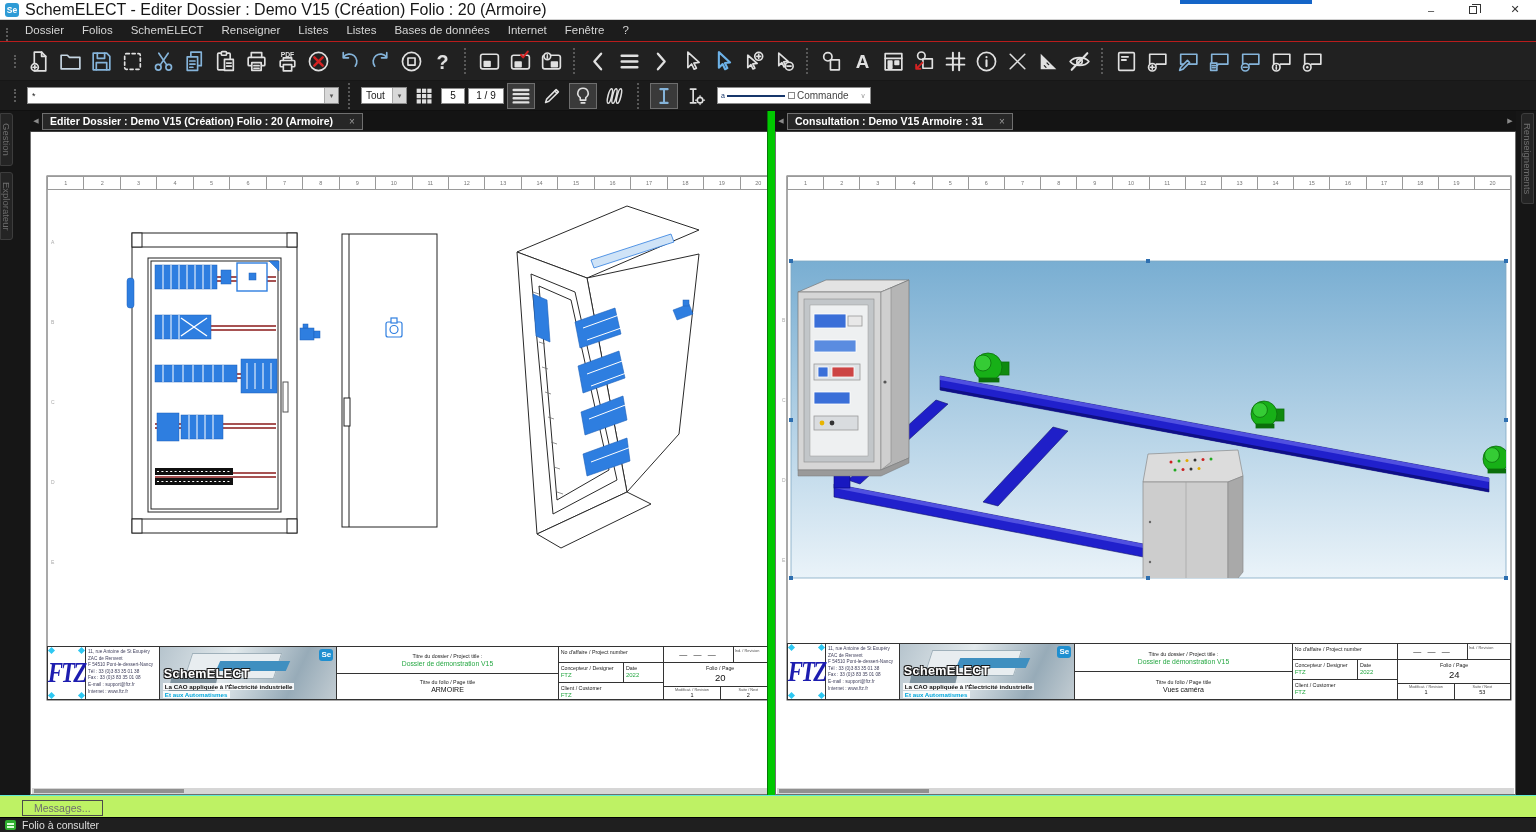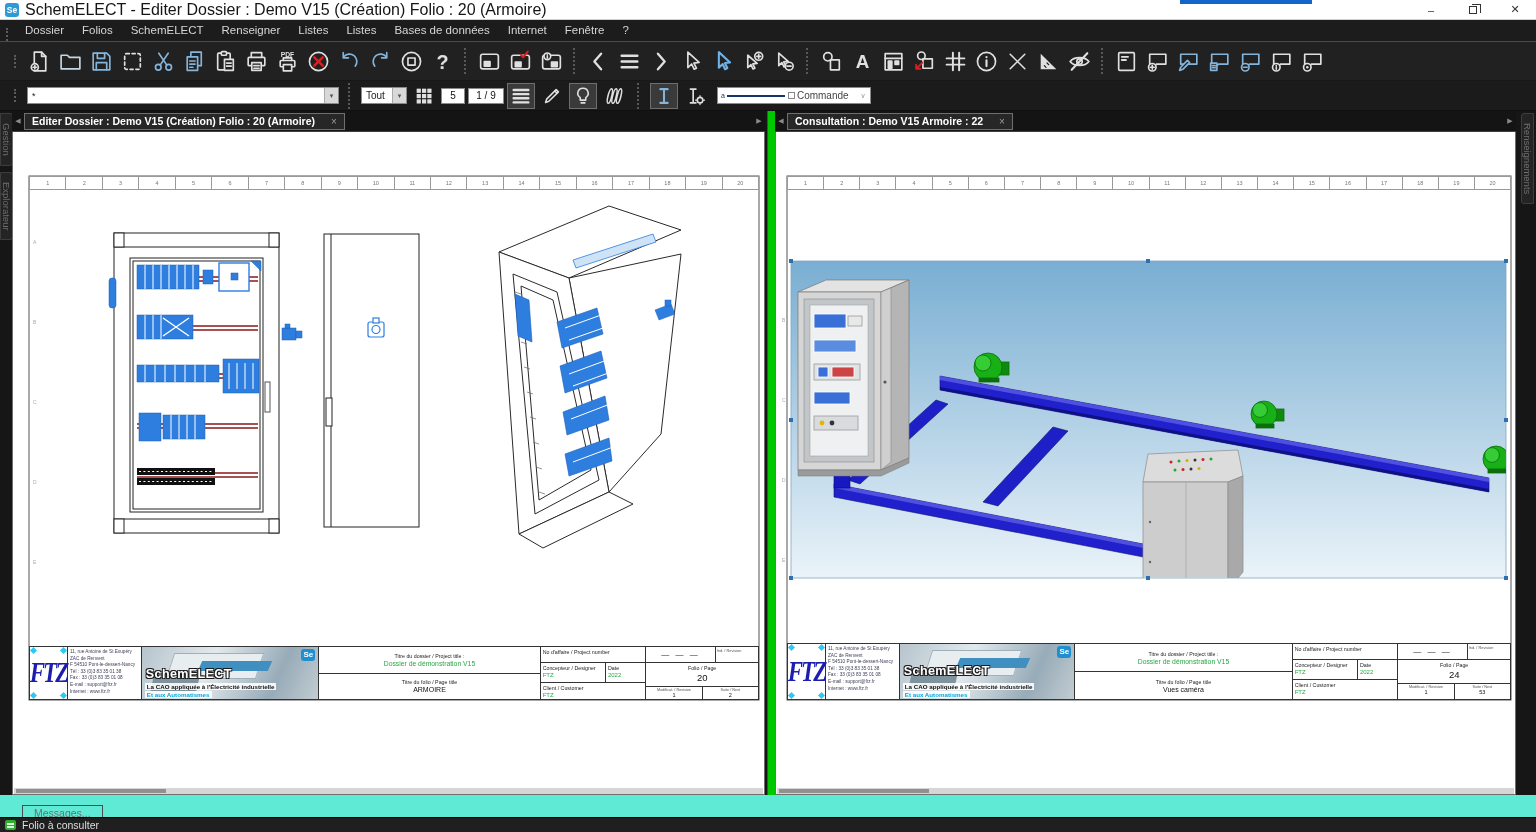--- a/index.html
+++ b/index.html
@@ -49,21 +49,21 @@
   
   .workspace{position:absolute;top:111px;left:0;width:1536px;height:684px;background:#161616}
   .vstrip{position:absolute;top:2px;display:flex;flex-direction:column;gap:6px}
   .vstrip.l{left:0;width:14px}
   .vstrip.r{left:1521px;width:15px}
   .vtab{writing-mode:vertical-rl;background:#242424;border:1px solid #3d3d3d;color:#6e6e6e;
     font-size:9.5px;padding:9px 0;width:13px;text-align:center;border-radius:0 3px 3px 0}
   .vstrip.r .vtab{border-radius:3px 0 0 3px}
 
   .panel{position:absolute;top:0;height:684px}
-  .panel.pl{left:12px;width:753px}
+  .panel.pl{left:30px;width:753px}
   .panel.pr{left:775px;width:741px}
   .splitter{position:absolute;left:767px;top:0;width:8px;height:684px;background:#00c800;border-left:1px solid #057a05}
 
   .tabstrip{height:21px;background:#141414;display:flex;align-items:center;border-bottom:1px solid #404040}
   .tabarrow{color:#8a8a8a;font-size:7px;width:12px;text-align:center;flex:none}
   .tabarrow.right{margin-left:auto}
   .tab{background:#272727;border:1px solid #6f6f6f;color:#fff;font-weight:bold;font-size:10.5px;height:17px;
     display:flex;align-items:center;padding:0 7px;gap:16px;white-space:nowrap}
   .tab .x{color:#9a9a9a;font-weight:normal;font-size:10px}
 
@@ -116,21 +116,21 @@
   .dashes{flex:1.7;display:flex;align-items:center;justify-content:center;font-size:8px;color:#111;letter-spacing:2px}
   .revc{flex:1;border-left:1px solid #333;font-size:3.9px;color:#555;padding:1px 1px}
   .rrow2{height:24px;border-bottom:1px solid #333;text-align:center;padding-top:1.5px}
   .folio-big{font-size:9.5px;color:#111;margin-top:1px}
   .rrow3{flex:1;display:flex}
   .r3c{flex:1;padding:.5px 1px;text-align:center;font-size:3.8px;color:#555;overflow:hidden}
   .r3c+.r3c{border-left:1px solid #333}
   .r3v{font-size:5.5px;color:#111;margin-top:.5px}
 
   
-  .msgrow{position:absolute;top:795px;left:0;width:1536px;height:22px;background:#5eead4;border-top:6px solid #5eead4}
+  .msgrow{position:absolute;top:795px;left:0;width:1536px;height:22px;background:#bef264;border-top:1px solid #5eead4}
   .msgbtn{position:absolute;left:22px;top:4px;border:1px solid #4c4c4c;color:#6f6f6f;font-size:10.5px;
     background:transparent;padding:1px 11px}
   .statusbar{position:absolute;top:817px;left:0;width:1536px;height:15px;background:#1f1f1f;display:flex;align-items:center;border-top:1px solid #000}
   .sticon{width:11px;height:10px;background:#2fae2f;border-radius:2px;margin:0 6px 0 5px;position:relative;flex:none}
   .sticon::after{content:"";position:absolute;left:2px;top:3px;width:7px;height:1.5px;background:#d8ffd8;box-shadow:0 3px 0 #d8ffd8}
   .sttext{color:#dedede;font-size:10.5px}
 </style>
 </head>
 <body>
 
@@ -722,21 +722,21 @@
           </div>
       </div>
     </div>
 
     <div class="splitter"></div>
 
     <div class="panel pr">
       <div class="tabstrip">
         <span class="tabarrow">◀</span>
         <div class="tab">
-          <span>Consultation : Demo V15  Armoire : 22</span>
+          <span>Consultation : Demo V15  Armoire : 31</span>
           <span class="x">×</span>
         </div>
         <span class="tabarrow right">▶</span>
       </div>
       <div class="canvas">
         <svg class="draw" width="739" height="661" viewBox="0 0 739 661">
           <defs>
             <linearGradient id="sky" x1="0" y1="0" x2="0" y2="1">
               <stop offset="0" stop-color="#79aed2"></stop>
                 <stop offset="1" stop-color="#eaf3f9"></stop>

